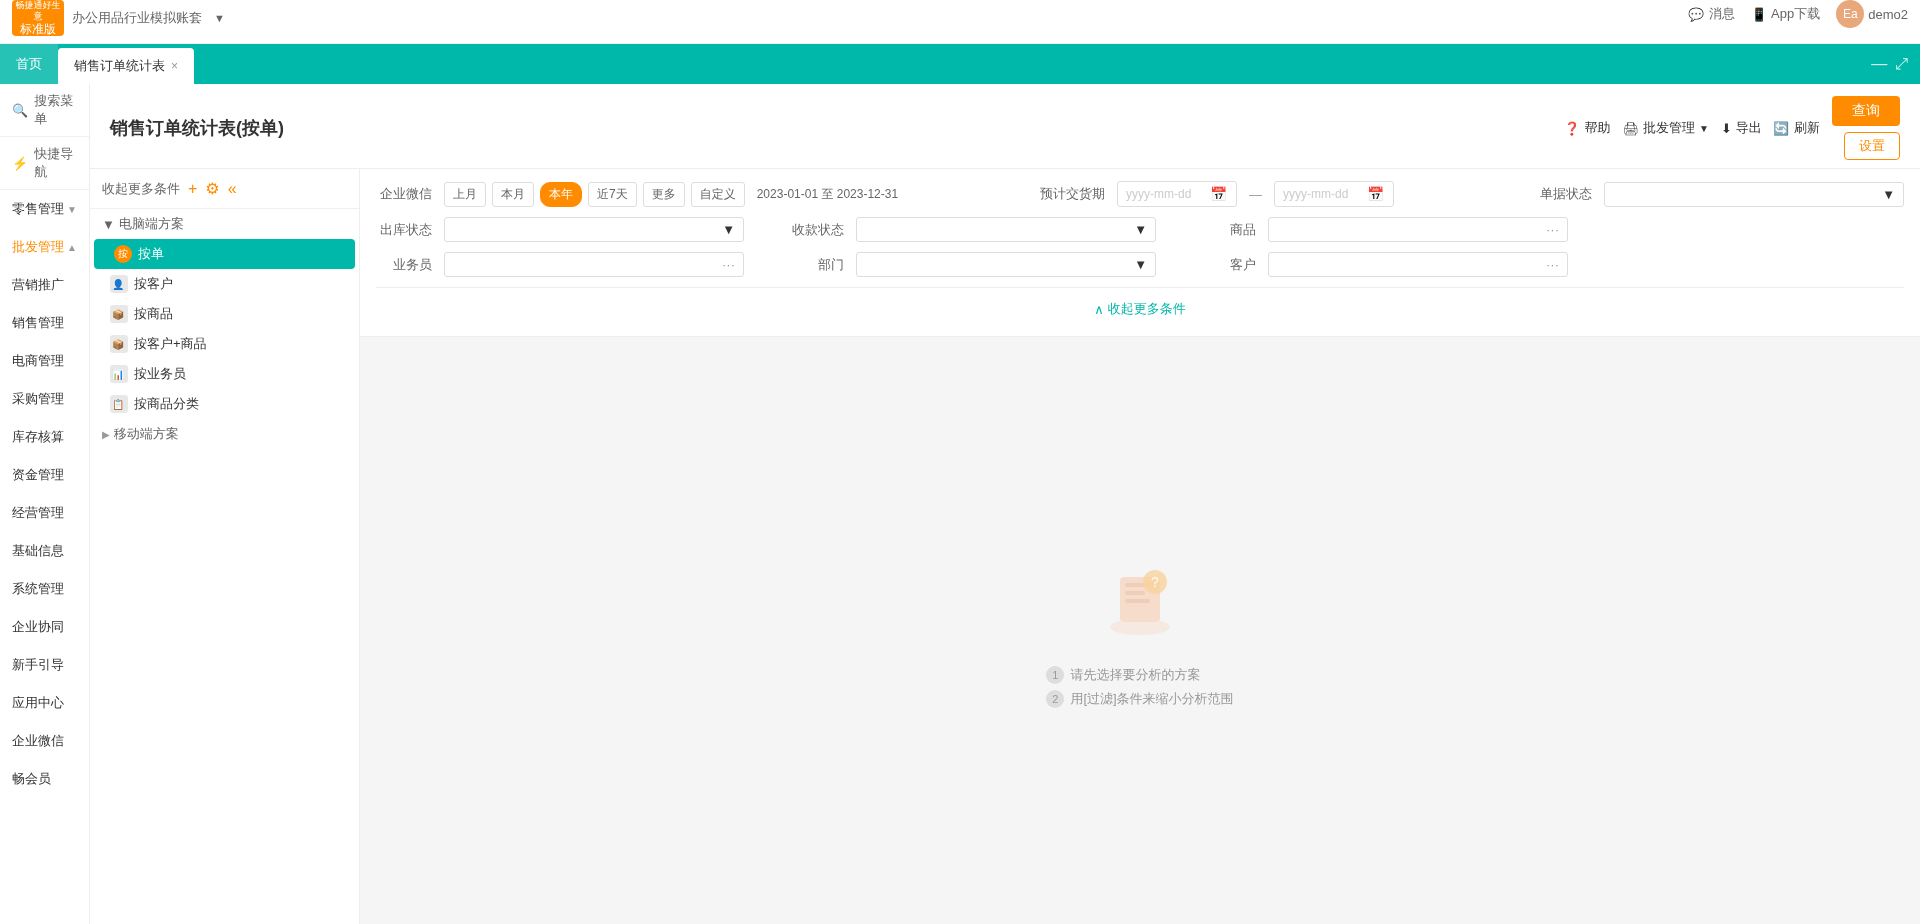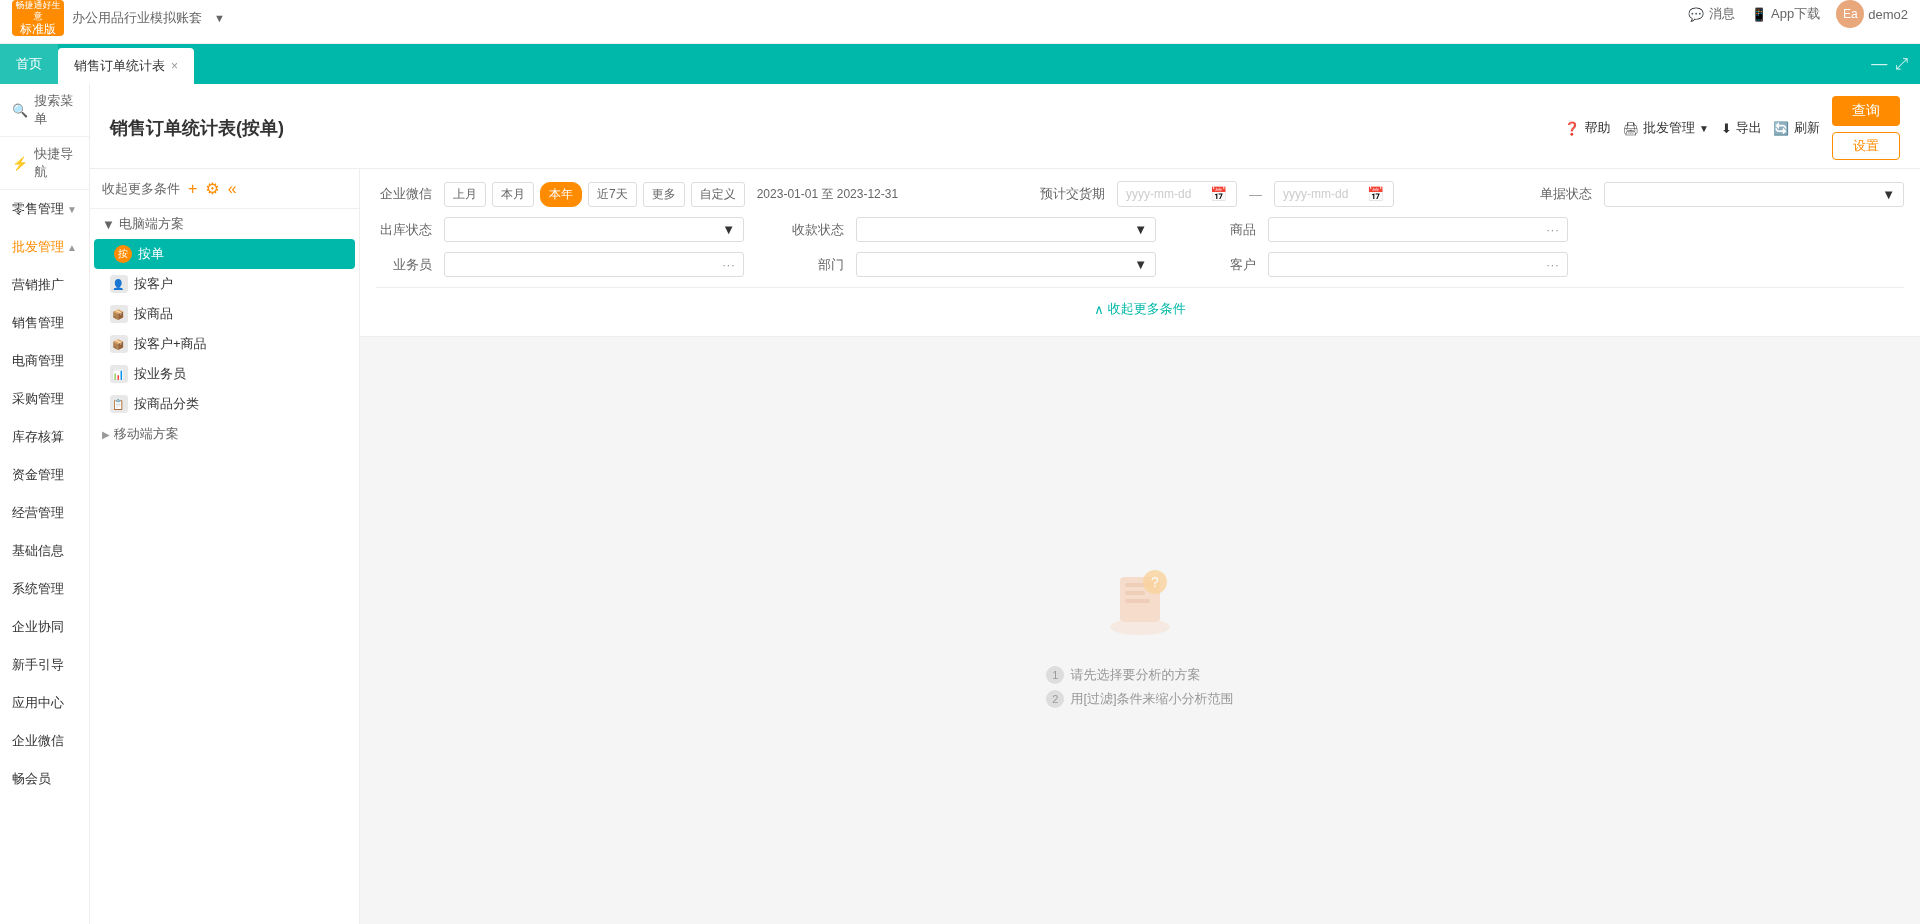--- a/index.html
+++ b/index.html
@@ -82,21 +82,21 @@
     .date-icon { color: #ff8c00; font-size: 14px; }
     .collapse-btn { display: flex; align-items: center; justify-content: center; gap: 4px; color: #00b8a9; font-size: 13px; cursor: pointer; padding: 6px; }
 
     
     .result-area { flex: 1; display: flex; align-items: center; justify-content: center; flex-direction: column; gap: 12px; }
     .empty-hint { display: flex; flex-direction: column; align-items: center; gap: 16px; }
     .hint-list { list-style: none; }
     .hint-list li { color: #999; font-size: 13px; margin-bottom: 6px; display: flex; align-items: center; gap: 6px; }
     .hint-num { width: 18px; height: 18px; border-radius: 50%; background: #ddd; color: #999; display: flex; align-items: center; justify-content: center; font-size: 11px; flex-shrink: 0; }
 
-    .query-btns { display: flex; flex-direction: column; gap: 6px; }
+    .query-btns { display: flex; flex-direction: column; gap: 6px; align-items: flex-end; }
   </style>
 </head>
 <body>
 
 <div class="top-bar">
   <div class="top-bar-left">
     <div class="logo-box">
       <div class="logo-text">
         <div style="font-size:9px;">畅捷通好生意</div>
         <div style="font-size:12px;">标准版</div>

